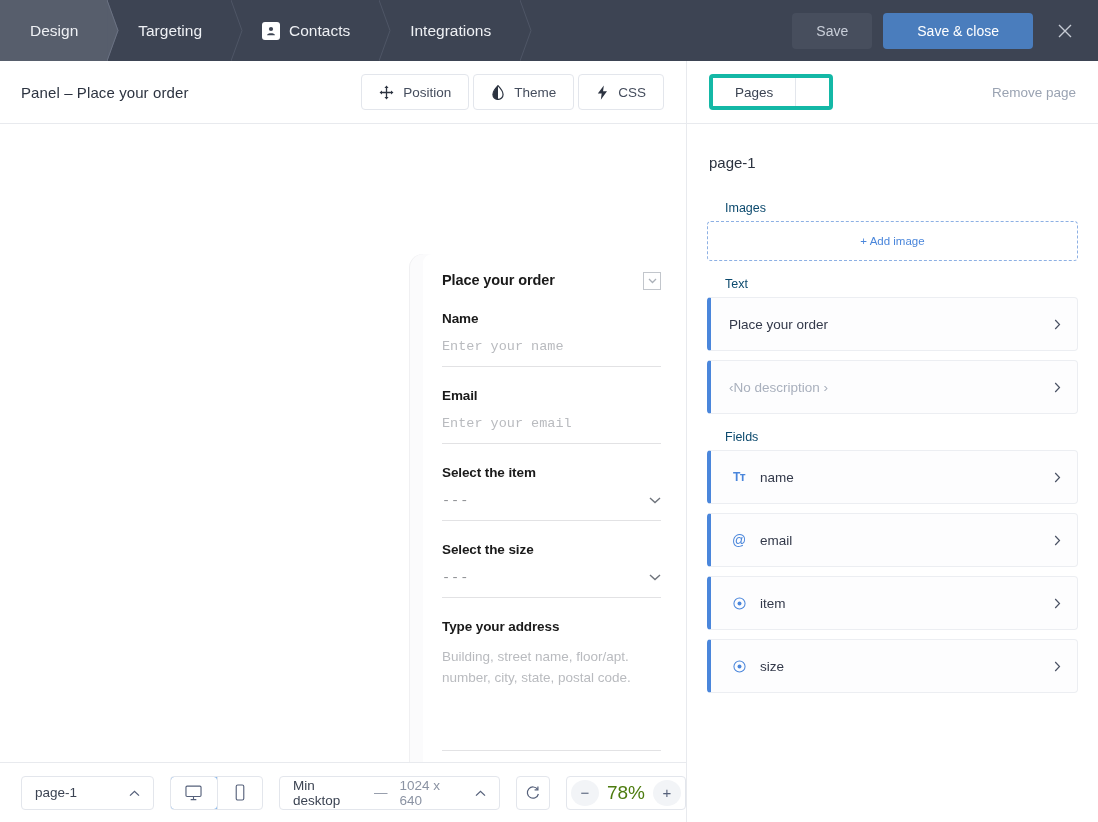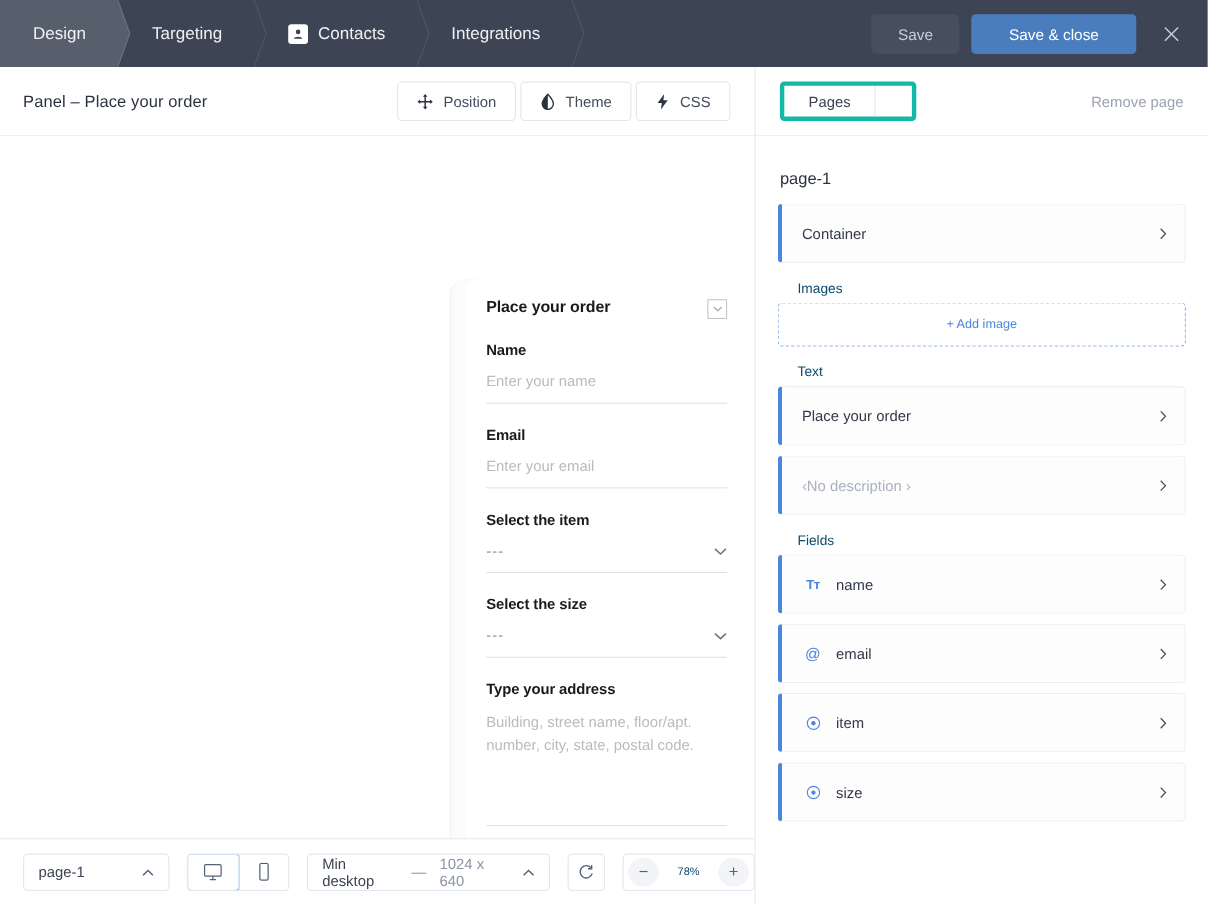--- a/index.html
+++ b/index.html
@@ -188,20 +188,21 @@
   .fld-label {
     font-size: 13.5px; font-weight: bold; color: #1a1a1a;
     margin-bottom: 13px; letter-spacing: -0.1px;
   }
   .fld-input {
     font-size: 13.5px; color: #b9bbbf;
     padding-bottom: 12px;
     border-bottom: 1px solid #e2e2e4;
     display: flex; align-items: center; justify-content: space-between;
     cursor: text;
+    font-family: Liberation Mono, monospace;
   }
   .fld-select { cursor: pointer; color: #8b8d92; letter-spacing: 1px; }
   .fld-select .caret { flex: none; }
   .fld-textarea {
     font-size: 13.5px; color: #b9bbbf; line-height: 1.55;
     padding-bottom: 61px;
     border-bottom: 1px solid #e2e2e4;
   }
   .place-order-btn {
     margin-top: 22px;
@@ -268,21 +269,21 @@
   }
   .zoom-btn {
     width: 28px; height: 26px;
     display: flex; align-items: center; justify-content: center;
     border-radius: 50%;
     background: #f2f4f7; color: #55607a;
     cursor: pointer; font-size: 15px; line-height: 1;
   }
   .zoom-val {
     width: 50px; text-align: center;
-    font-size: 10px; color: #0c4a6e;
+    font-size: 19px; color: #4d7c0f;
   }
 
   
   .sidebar {
     position: absolute; top: 124px; left: 686px;
     width: 412px; height: 698px;
     background: #ffffff;
     border-left: 1px solid #e8eaee;
     padding: 0 20px;
     overflow: hidden;
@@ -537,28 +538,20 @@
   <div class="zoom-group">
     <div class="zoom-btn">−</div>
     <div class="zoom-val">78%</div>
     <div class="zoom-btn">+</div>
   </div>
 </div>
 
 <div class="sidebar">
   <div class="sb-page-name">page-1</div>
 
-  <div class="sb-item">
-    <span class="sb-item-label">Container</span>
-    <span class="caret-right">
-      <svg width="7" height="11" viewBox="0 0 7 11">
-          <path d="M1.2 1 L5.5 5.5 L1.2 10" fill="none" stroke="#4a5264" stroke-width="1.2"></path>
-        </svg>
-    </span>
-  </div>
 
   <div class="sb-group-label">Images</div>
   <div class="add-image">+ Add image</div>
 
   <div class="sb-group-label">Text</div>
 
   <div class="sb-item">
     <span class="sb-item-label">Place your order</span>
     <span class="caret-right">
       <svg width="7" height="11" viewBox="0 0 7 11">

